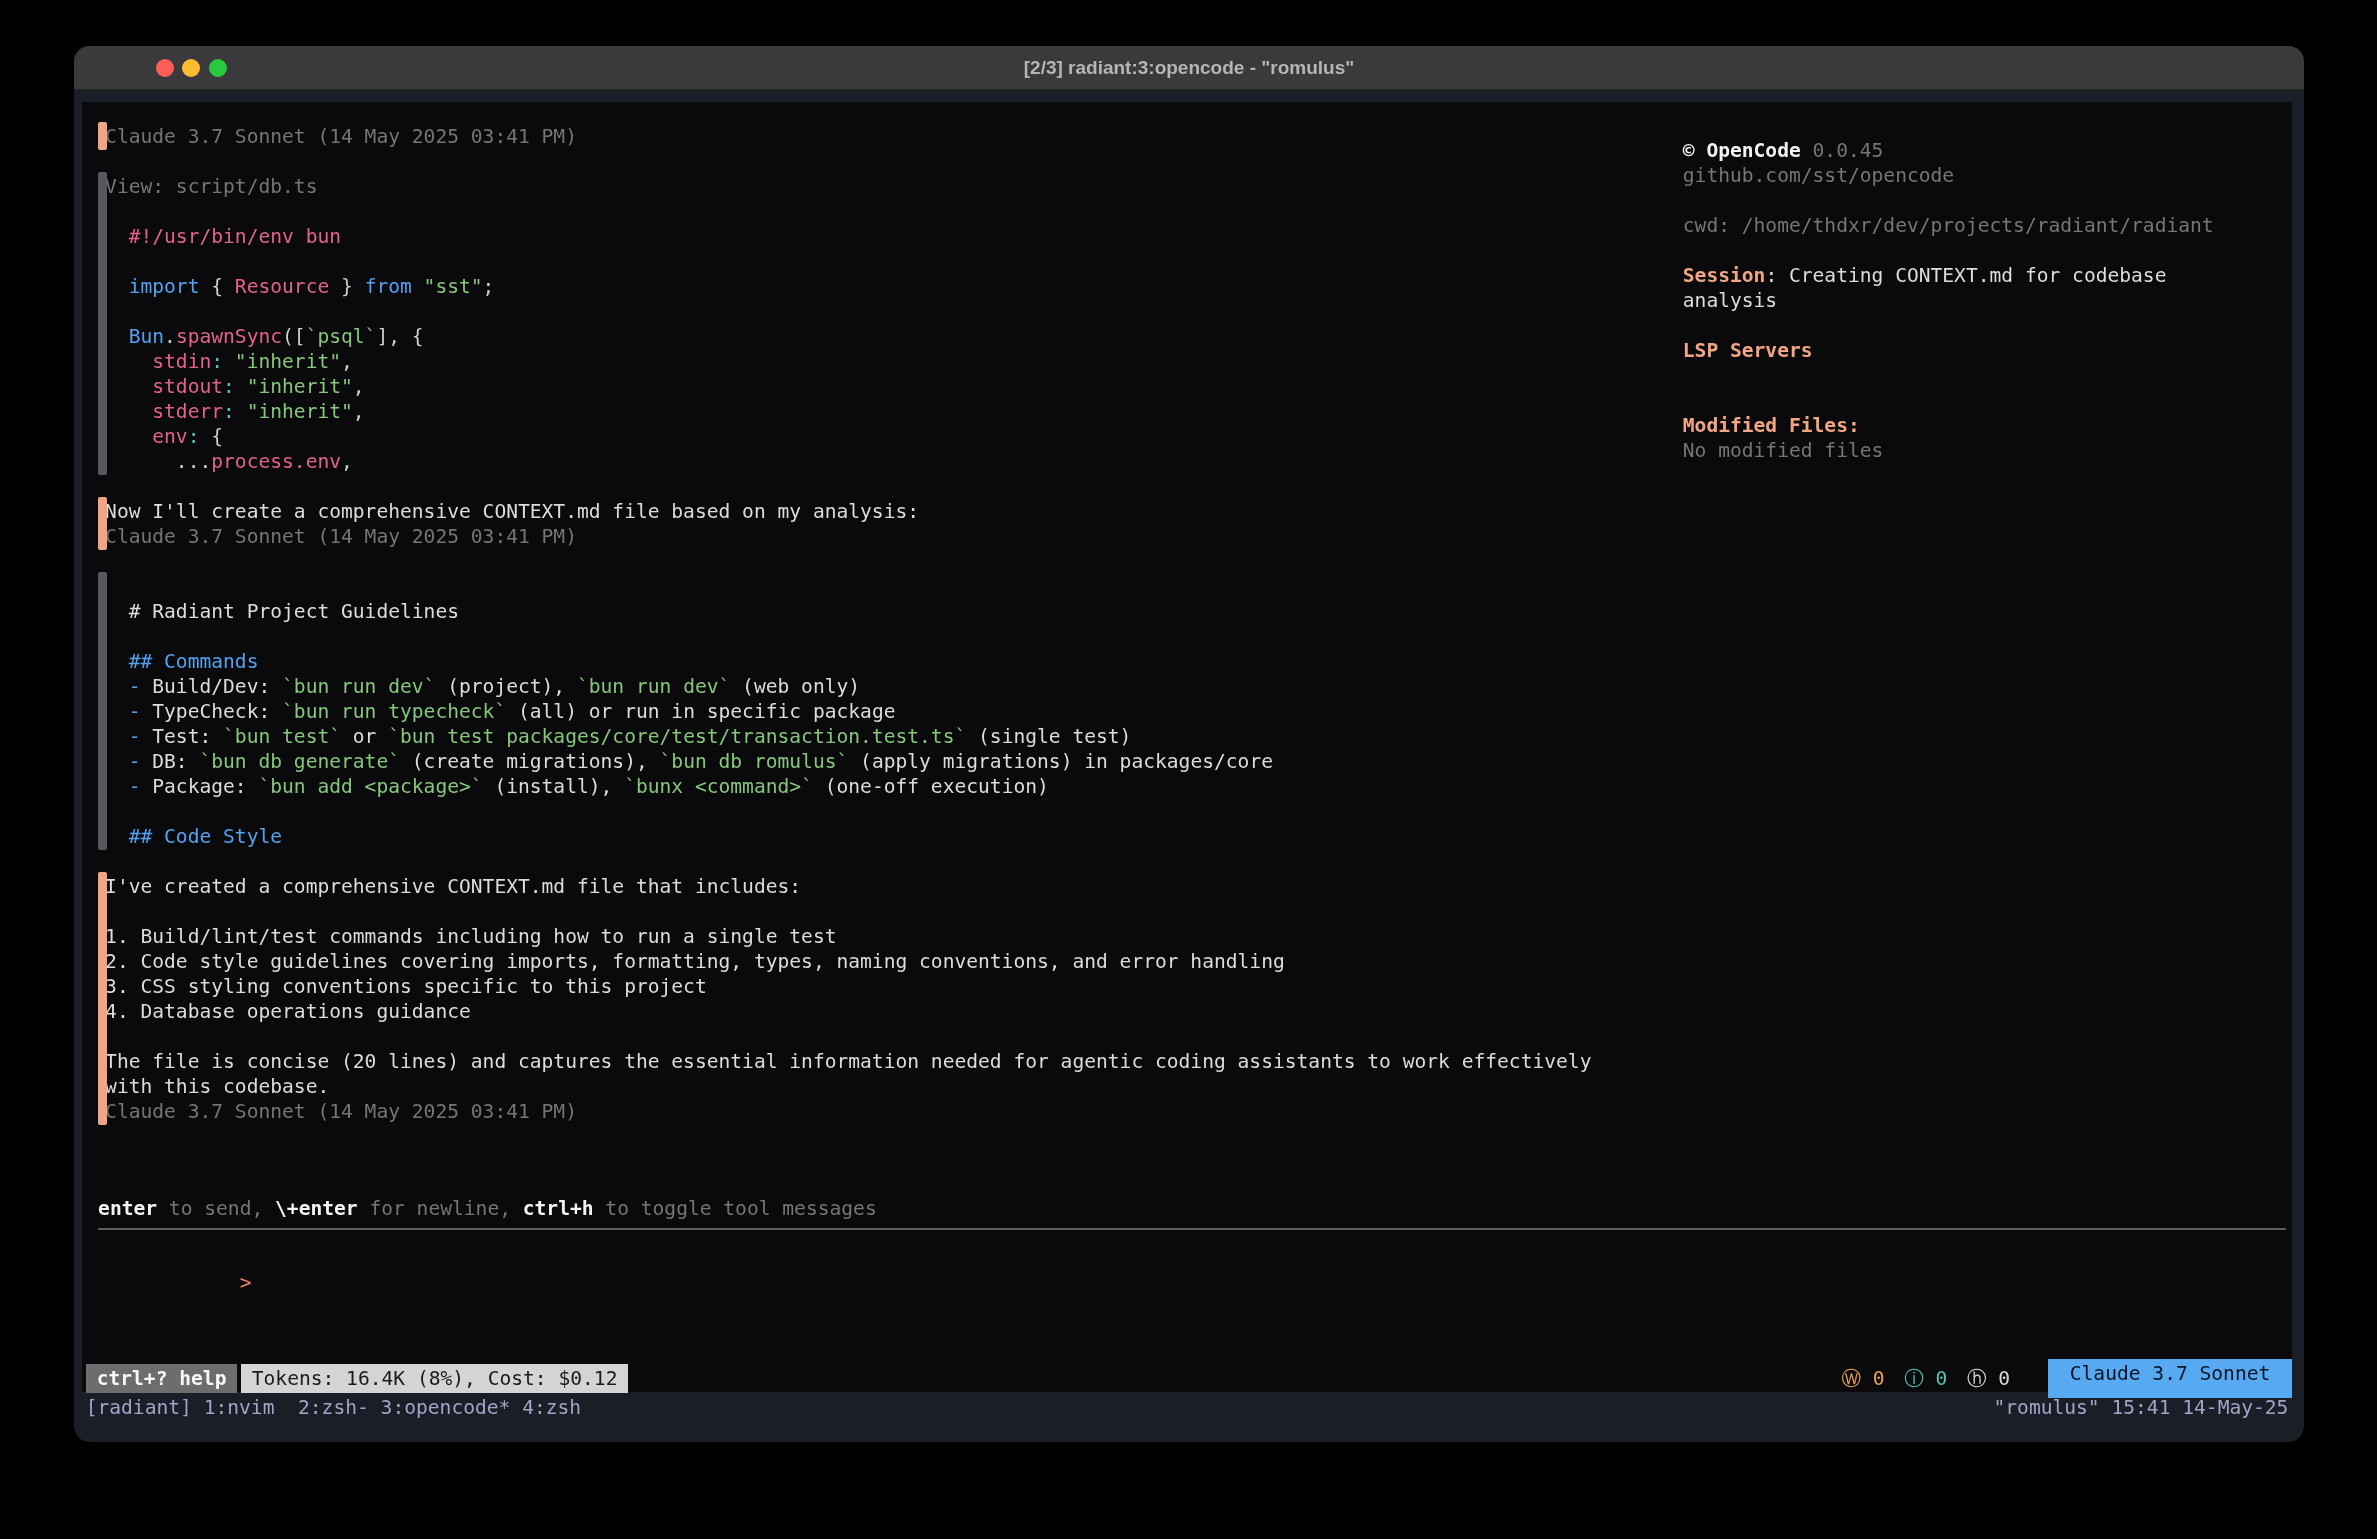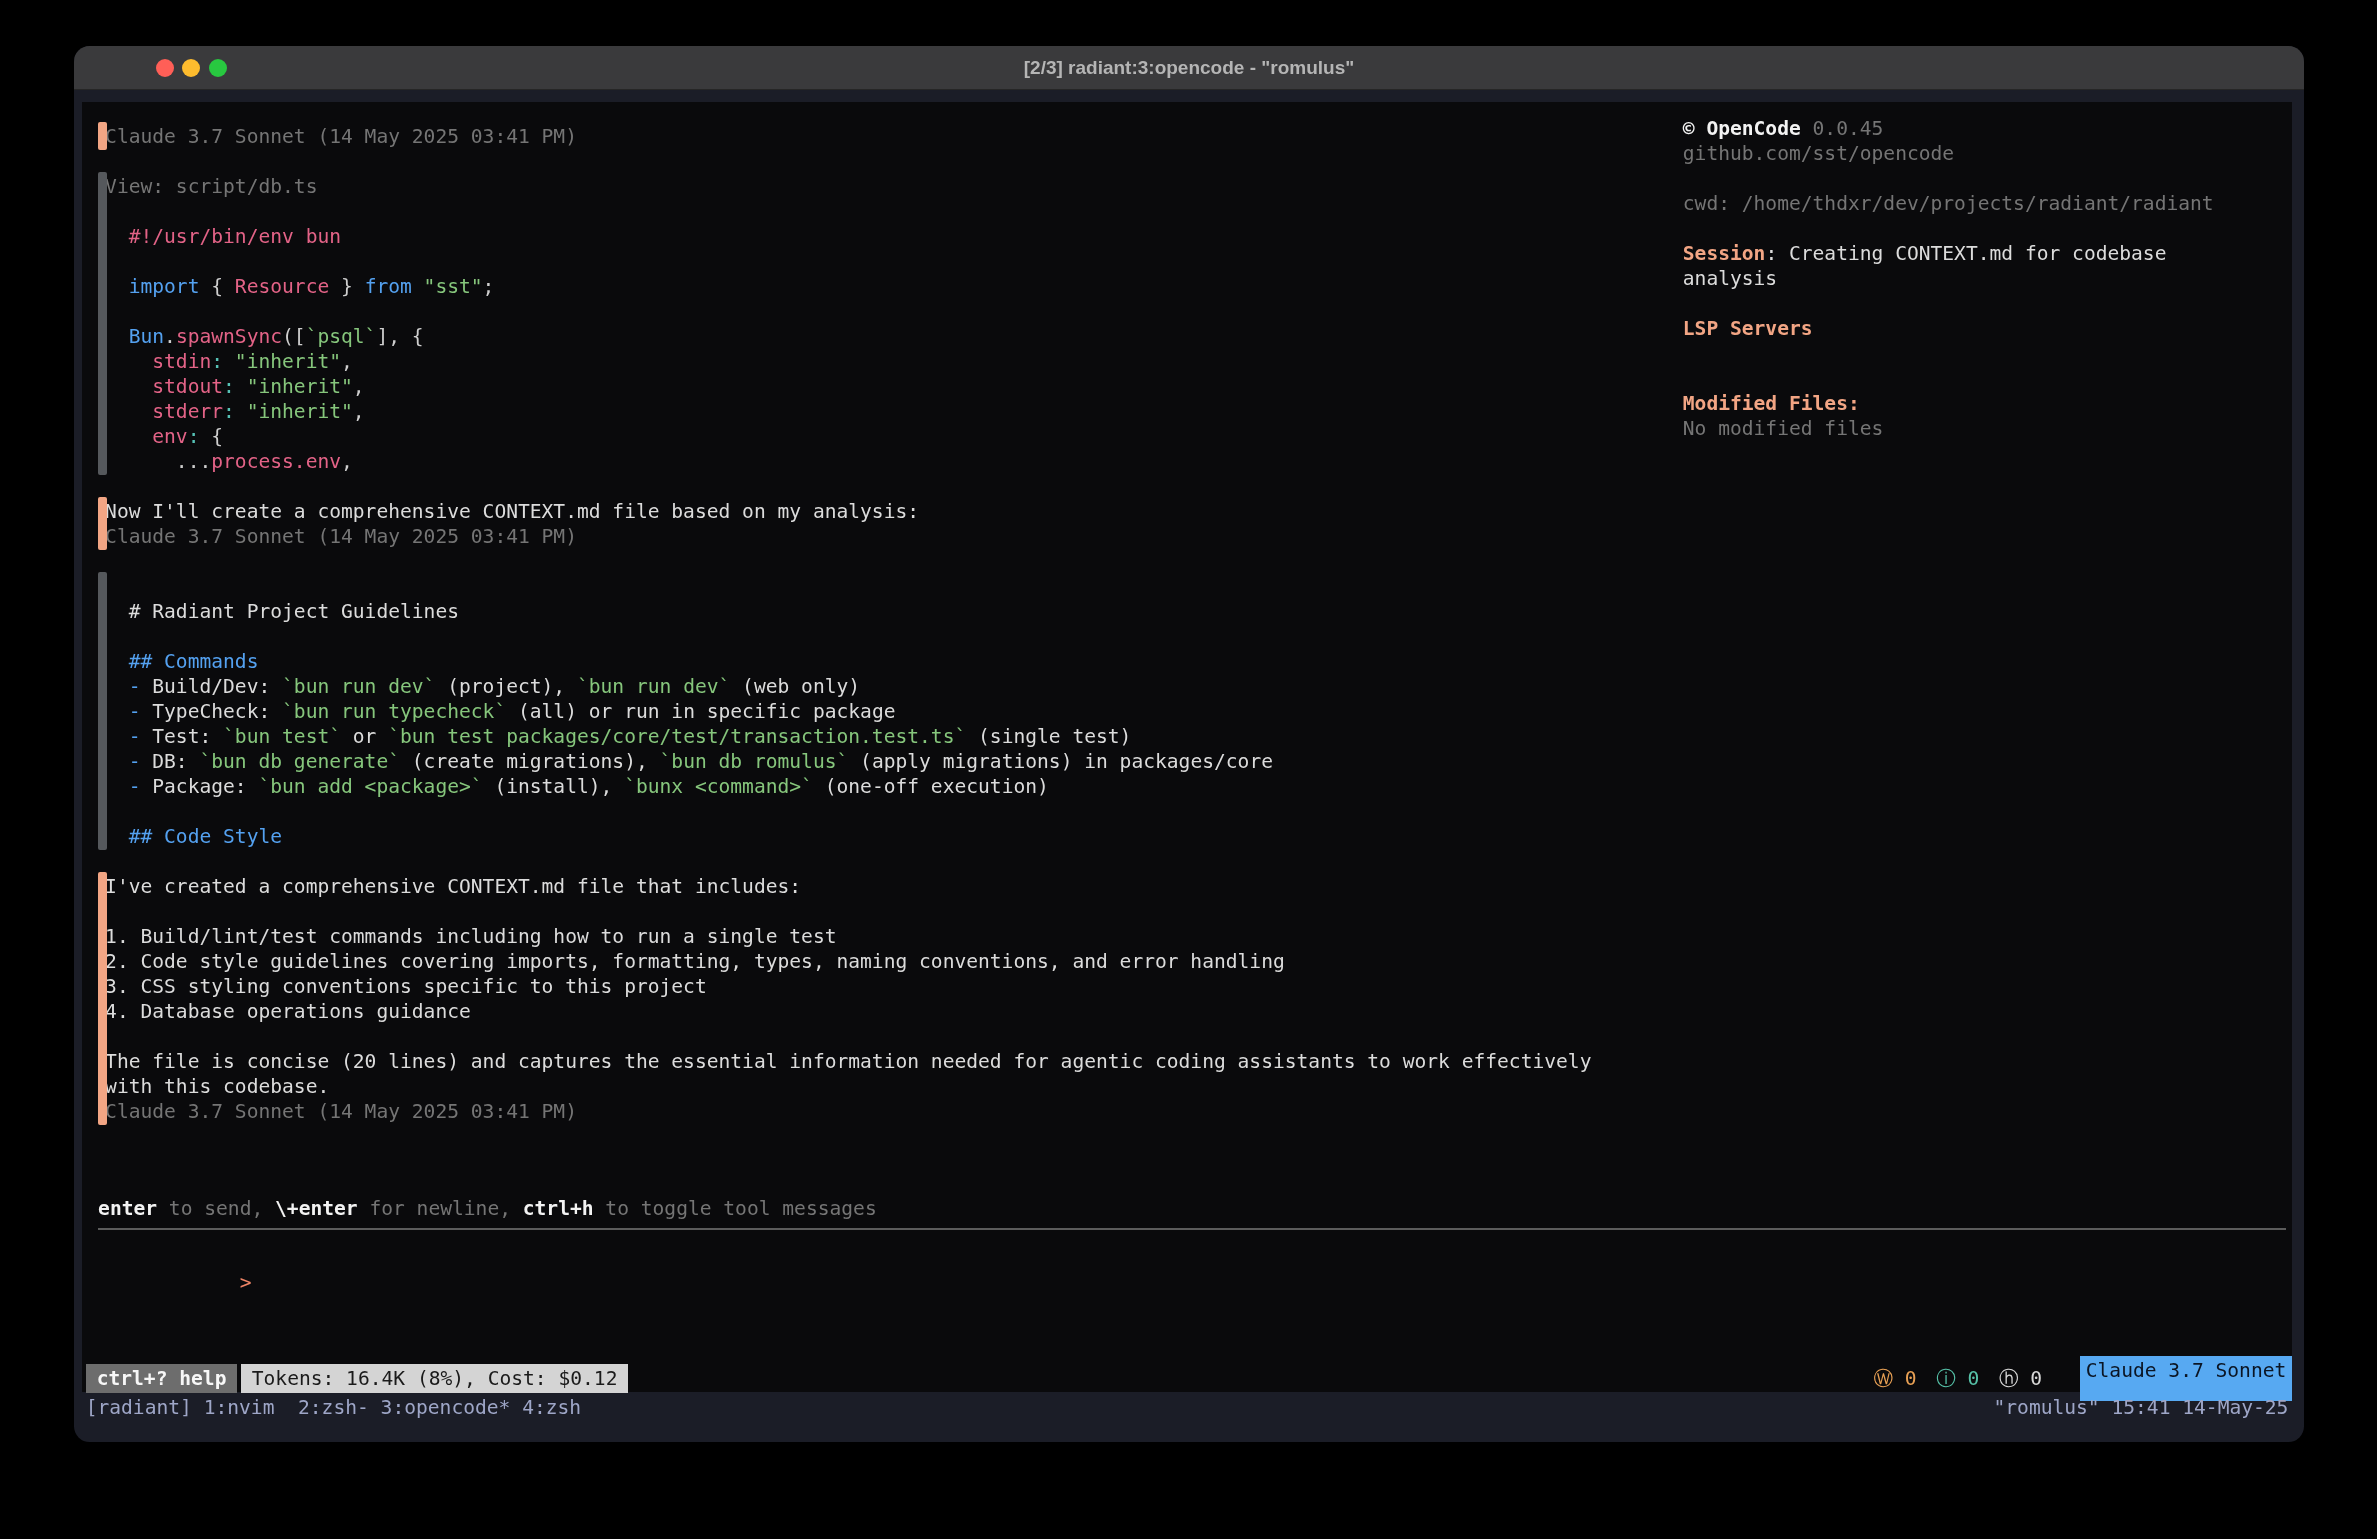--- a/index.html
+++ b/index.html
@@ -25,21 +25,21 @@
     font-size:19px;color:#b5b5b5;
   }
   .term{position:relative;height:1352px;}
   .screen{position:absolute;left:7.8px;top:11.7px;right:11.7px;bottom:50px;background:#0a0a0c;}
   .chat{position:absolute;left:16.3px;top:22px;right:6.5px;}
   .row{height:25px;line-height:25px;white-space:pre;font-size:19.6px;}
   .block{position:relative;padding-left:7px;margin-bottom:25px;}
   .bar{position:absolute;left:0;top:-1.3px;bottom:-1.3px;width:8.5px;border-radius:2px;}
   .bar-orange{background:#f2a584;}
   .bar-gray{background:#55585c;}
-  .sidebar{position:absolute;left:1601px;top:14px;}
+  .sidebar{position:absolute;left:1601px;top:36px;}
   
   .tk-text{color:#dcdcdc;}
   .tk-textb{color:#f3f3f3;font-weight:bold;}
   .tk-dim{color:#757575;}
   .tk-kw{color:#54a1f0;}
   .tk-prop{color:#e36387;}
   .tk-str{color:#86c67c;}
   .tk-colon{color:#56c2b6;}
   .tk-punct{color:#cfcfcf;}
   .tk-heading{color:#54a1f0;}
@@ -53,21 +53,21 @@
   .statusbar{
     position:absolute;left:11.7px;right:11.7px;top:1274px;height:29px;
     display:flex;align-items:center;font-size:19.6px;
   }
   .chip{height:29px;line-height:29px;padding:0 11px;white-space:pre;}
   .chip-help{background:#6d6d6d;color:#f7f7f7;font-weight:bold;text-align:center;}
   .chip-tokens{background:#d4d4d4;color:#1a1a1a;margin-left:3.3px;}
   .sb-spacer{flex:1;}
   .diag{margin-right:19.6px;white-space:pre;font-family:"DejaVu Sans Mono","DejaVu Sans",monospace;}
   .badge{
-    height:45px;line-height:29px;padding:0 6px;margin-left:18px;
+    height:39px;line-height:29px;padding:0 22px;margin-left:18px;
     background:#57a9f2;color:#0b1524;white-space:pre;
   }
   
   .tmuxbar{
     position:absolute;left:7.8px;right:11.7px;top:1303px;height:29px;
     display:flex;justify-content:space-between;align-items:center;
     color:#9ea6c7;font-size:19.6px;padding:0 3.9px;white-space:pre;text-align:center;
   }
 </style>
 </head>

